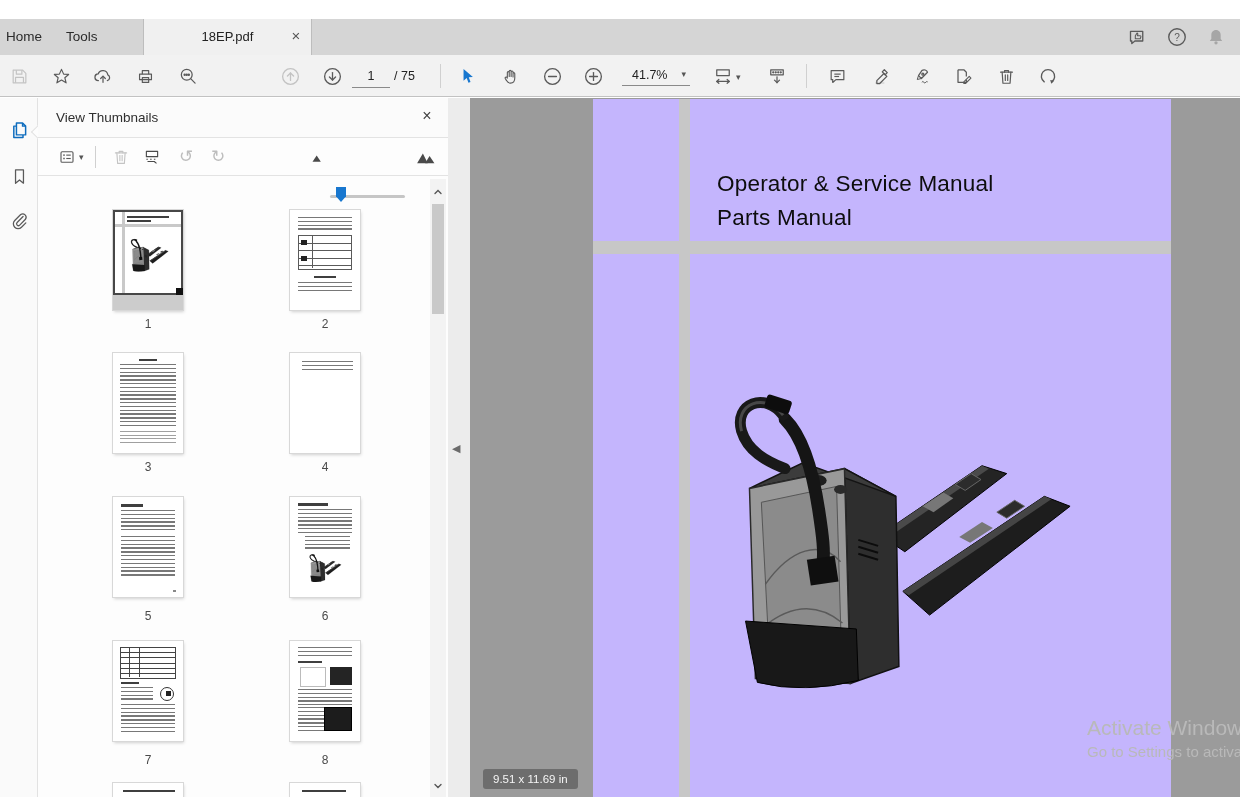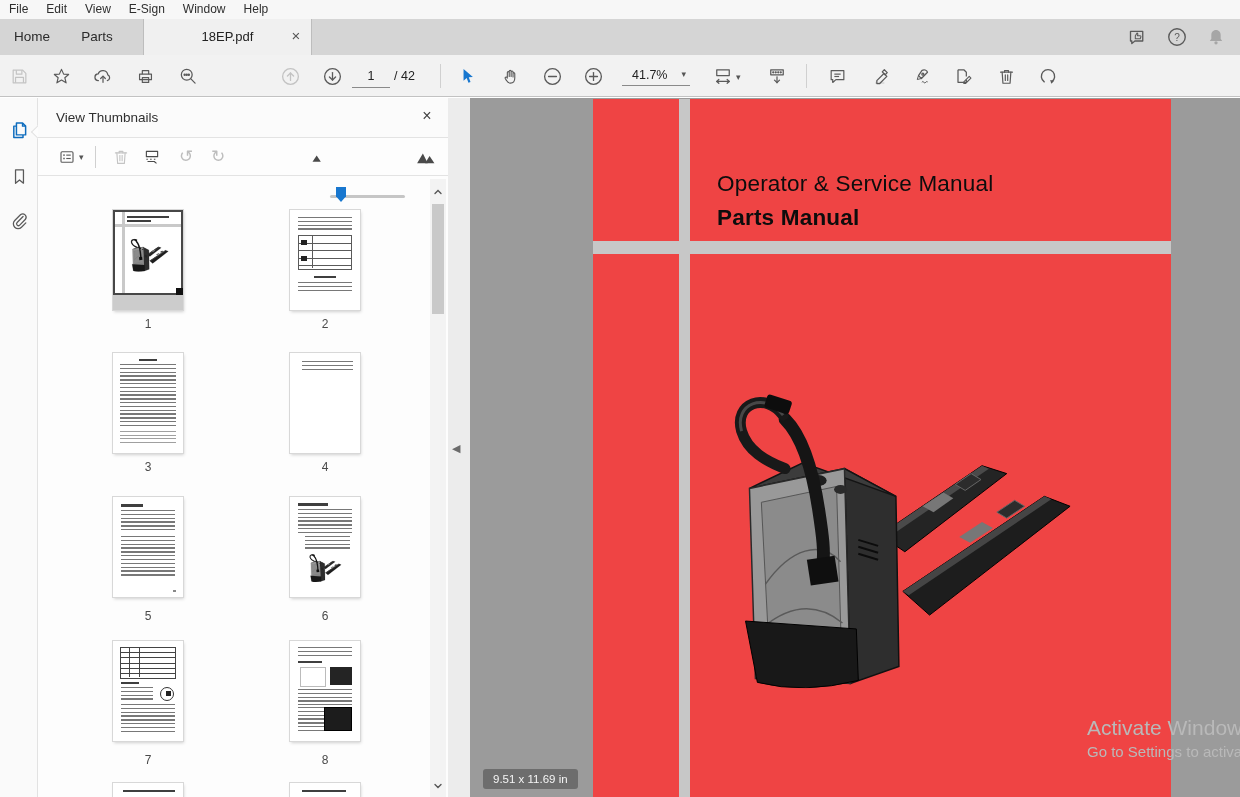--- a/index.html
+++ b/index.html
@@ -4,21 +4,21 @@
 <style>
   html,body{margin:0;padding:0;}
   .app{position:relative;width:1240px;height:797px;overflow:hidden;background:#fff;
        font-family:"Liberation Sans","DejaVu Sans",sans-serif;color:#333;user-select:none;}
   
   .menubar{position:absolute;left:0;top:0;right:0;height:19px;background:#f7f7f7;
            display:flex;align-items:center;font-size:12px;color:#2e2e2e;}
   .menu-item{padding:0 9px;line-height:19px;}
   
   .tabbar{position:absolute;left:0;top:19px;right:0;height:36px;background:#d5d5d5;}
-  .tab-plain{position:absolute;top:0;height:36px;line-height:36px;font-size:13.5px;color:#2b2b2b;text-align:center;}
+  .tab-plain{position:absolute;top:0;height:36px;line-height:36px;font-size:13.5px;color:#2b2b2b;}
   .tab-home{left:6px;width:52px;}
   .tab-tools{left:66px;width:62px;}
   .doc-tab{position:absolute;left:143px;top:0;width:167px;height:36px;background:#f0f0f0;
            border-left:1px solid #bdbdbd;border-right:1px solid #bdbdbd;}
   .doc-tab-label{display:block;text-align:center;line-height:36px;font-size:13px;color:#222;}
   .tab-close{position:absolute;right:6px;top:0;width:18px;height:36px;line-height:34px;text-align:center;
              font-size:15px;color:#555;}
   .tr-btn{position:absolute;top:4px;width:28px;height:28px;display:flex;align-items:center;justify-content:center;}
   
   .toolbar{position:absolute;left:0;top:55px;right:0;height:42px;background:#f2f2f2;border-bottom:1px solid #c2c2c2;box-sizing:border-box;}
@@ -61,25 +61,25 @@
   .minitruck{position:absolute;}
   
   .pscroll{position:absolute;left:392px;top:81px;width:16px;bottom:0;background:#f3f3f3;}
   .pscroll-thumb{position:absolute;left:2px;top:25px;width:12px;height:110px;background:#c9c9c9;}
   .scroll-arrow{position:absolute;left:1px;width:14px;height:14px;display:flex;align-items:center;justify-content:center;}
   
   .splitter{position:absolute;left:448px;top:98px;width:22px;bottom:0;background:#ececec;}
   .collapse{position:absolute;left:4px;top:344px;font-size:11px;color:#6b6b6b;}
   
   .docarea{position:absolute;left:470px;top:98px;right:0;bottom:0;background:#9b9b9b;overflow:hidden;}
-  .page{position:absolute;left:123px;top:1px;width:578px;height:698px;background:#ef4444;overflow:hidden;}
+  .page{position:absolute;left:123px;top:1px;width:578px;height:698px;background:#c4b5fd;overflow:hidden;}
   .vbar{position:absolute;left:86px;top:0;width:11px;bottom:0;background:#c7c7c7;}
   .hbar{position:absolute;left:0;right:0;top:142px;height:13px;background:#c7c7c7;}
   .doctitle{position:absolute;left:124px;font-size:22.5px;color:#0d0d0d;letter-spacing:.2px;}
-  .t1{top:72px;} .t2line{top:106px;font-weight:bold;}
+  .t1{top:72px;} .t2line{top:106px;}
   .trucksvg{position:absolute;left:107px;top:272px;}
   .watermark1{position:absolute;left:617px;top:618px;font-size:21px;color:#b9b9b9;white-space:nowrap;}
   .watermark2{position:absolute;left:617px;top:645px;font-size:15px;color:#b9b9b9;white-space:nowrap;}
   .sizetip{position:absolute;left:13px;top:671px;background:#6d6d6d;color:#f5f5f5;font-size:11.5px;
            padding:4px 10px;border-radius:3px;}
 </style>
 </head>
 <body>
 
 <div class="app">
@@ -109,32 +109,24 @@
       <ellipse cx="120" cy="110" rx="8" ry="5.5" fill="#1f1f1f"></ellipse>
       <ellipse cx="142" cy="119" rx="6.5" ry="4.5" fill="#2b2b2b"></ellipse>
       <path d="M86,48 C104,66 114,100 120,140 C124,166 126,182 124,196" fill="none" stroke="#151515" stroke-width="13" stroke-linecap="round"></path>
       <polygon points="108,190 136,186 140,212 112,216" fill="#0f0f0f"></polygon>
       <path d="M84,44 C66,20 34,32 42,60 C48,80 66,90 86,98" fill="none" stroke="#191919" stroke-width="11" stroke-linecap="round"></path>
       <path d="M84,44 C66,20 34,32 42,60" fill="none" stroke="#474747" stroke-width="3"></path>
       <rect x="66" y="26" width="26" height="14" rx="3" transform="rotate(18 79 33)" fill="#0d0d0d"></rect>
     </symbol>
   </svg>
 
-  <div class="menubar">
-    <div class="menu-item">File</div>
-    <div class="menu-item">Edit</div>
-    <div class="menu-item">View</div>
-    <div class="menu-item">E-Sign</div>
-    <div class="menu-item">Window</div>
-    <div class="menu-item">Help</div>
-  </div>
 
   <div class="tabbar">
     <div class="tab-plain tab-home">Home</div>
-    <div class="tab-plain tab-tools">Parts</div>
+    <div class="tab-plain tab-tools">Tools</div>
     <div class="doc-tab">
       <span class="doc-tab-label">18EP.pdf</span>
       <span class="tab-close">×</span>
     </div>
     <div class="tr-btn" style="left:1123px">
       <svg width="21" height="21" viewBox="0 0 24 24" fill="none" stroke="#5a5a5a" stroke-width="1.5" stroke-linejoin="round">
         <path d="M4,5 h14 v11 h-9 l-3.5,3 v-3 h-1.5 z"></path>
         <path d="M9.5,13.5 v-3.5 l2,-3 c.8,.1 1,.8 .8,1.6 l-.4,1.4 h3 c.8,0 1.1,.7 .9,1.4 l-.7,2.1 z" stroke-width="1.2"></path>
       </svg>
     </div>
@@ -196,21 +188,21 @@
       </svg>
     </div>
     <div class="tbtn" style="left:320px">
       <svg width="21" height="21" viewBox="0 0 24 24" fill="none" stroke="#5a5a5a" stroke-width="1.5" stroke-linecap="round" stroke-linejoin="round">
         <circle cx="12" cy="12" r="9"></circle>
           <path d="M12,7.5 V16"></path>
           <path d="M8.5,12.5 L12,16 l3.5,-3.5"></path>
       </svg>
     </div>
     <input class="pageinput" readonly="" value="1" style="">
-    <div class="pagetotal">/ 42</div>
+    <div class="pagetotal">/ 75</div>
     <div class="tdiv" style="left:440px"></div>
 
     <div class="tbtn" style="left:455px">
       <svg width="19" height="19" viewBox="0 0 24 24">
         <polygon points="7,2.5 7,17.5 11,13.8 13.2,19.8 15.8,18.8 13.6,12.9 18.8,12.5" fill="#1877cf"></polygon>
       </svg>
     </div>
     <div class="tbtn" style="left:498px">
       <svg width="19" height="19" viewBox="0 0 24 24" fill="none" stroke="#5a5a5a" stroke-width="1.4" stroke-linecap="round" stroke-linejoin="round">
         <path d="M8,13 V7 a1.2,1.2 0 0 1 2.4,0 V12 M10.4,12 V5.5 a1.2,1.2 0 0 1 2.4,0 V12 M12.8,12 V6.2 a1.2,1.2 0 0 1 2.4,0 V12.4 M15.2,12.6 V8.4 a1.1,1.1 0 0 1 2.2,0 V14 c0,4 -2.4,6.4 -5.4,6.4 c-2.6,0 -3.9,-1.1 -5,-3.2 L5.4,14.4 a1.2,1.2 0 0 1 2,-1.3 l.6,.9"></path>

